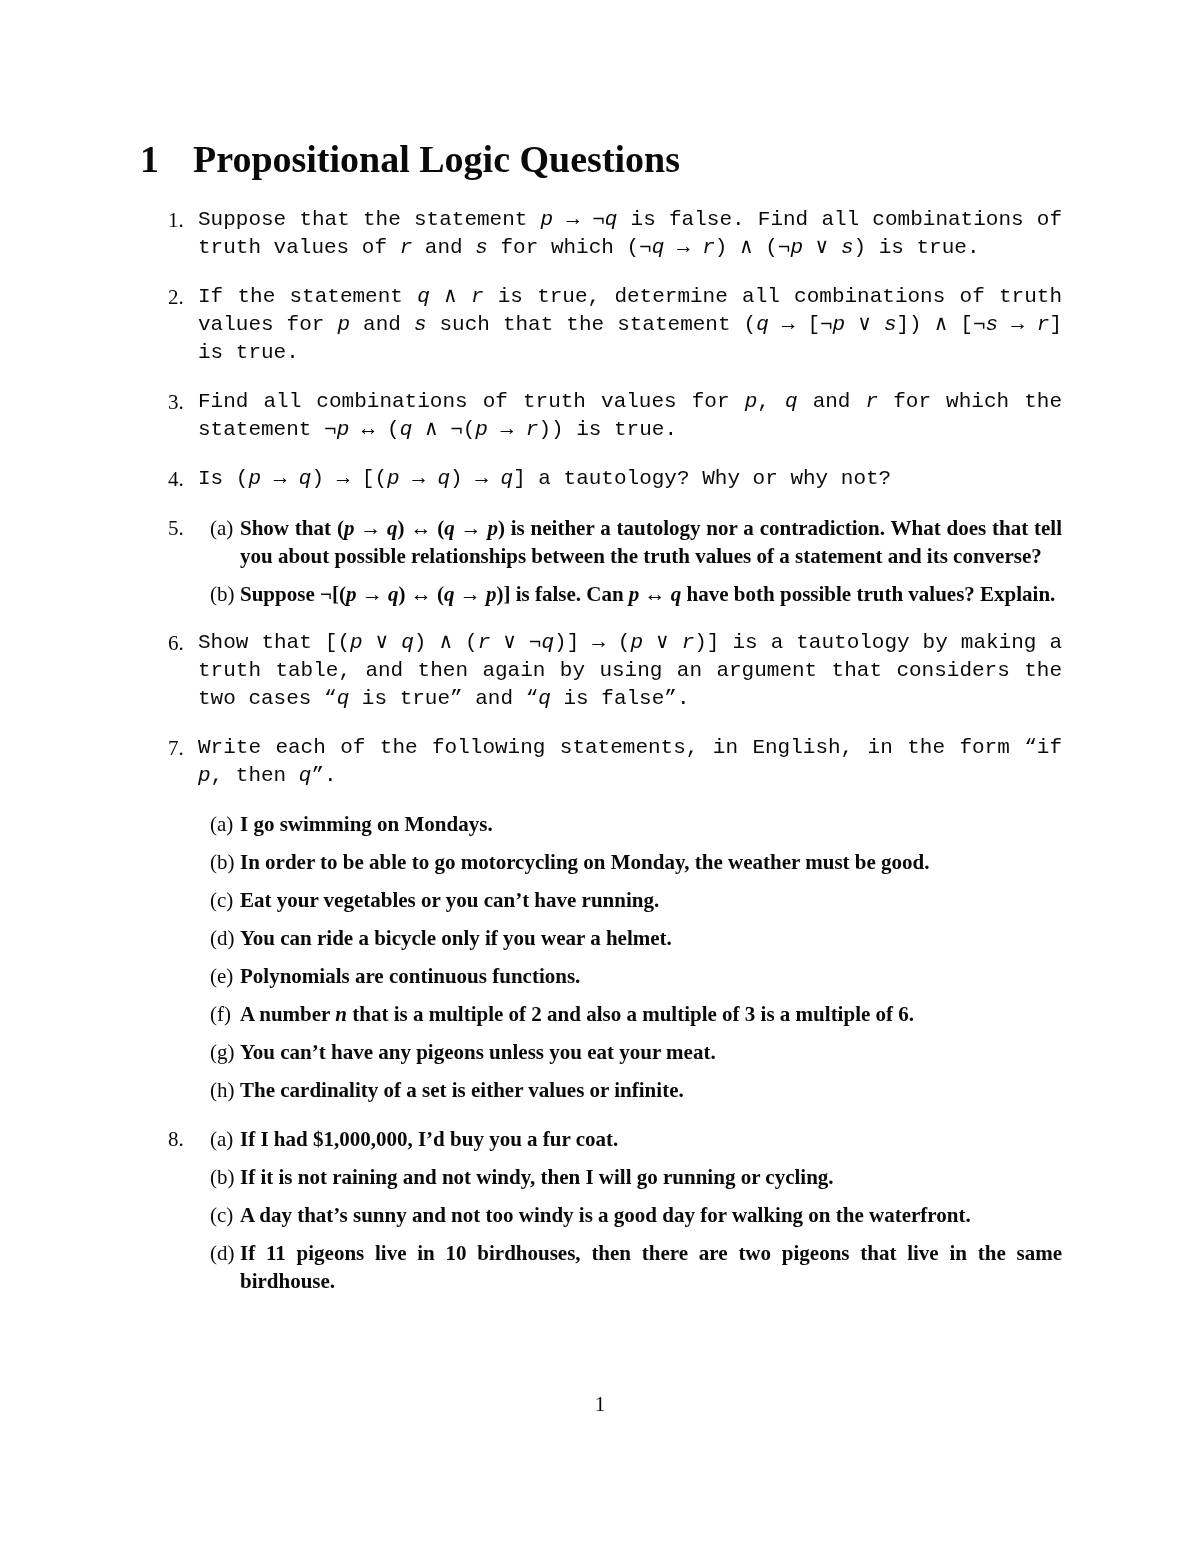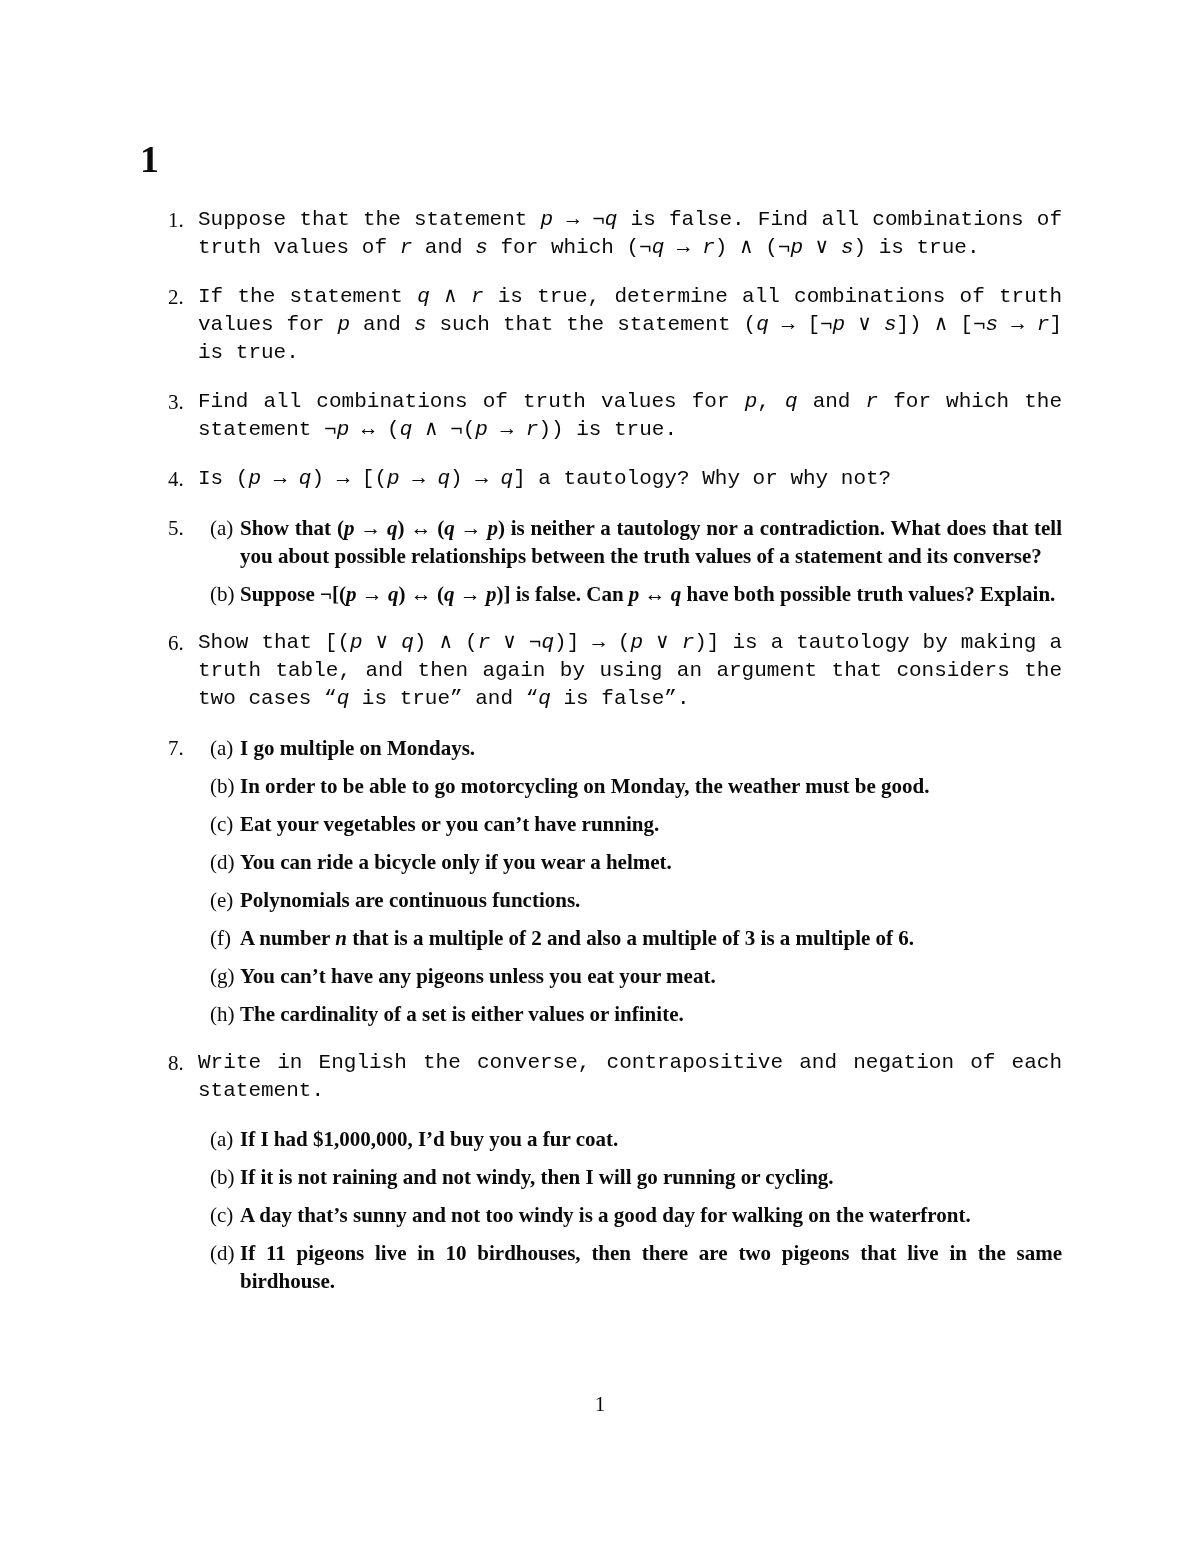--- a/index.html
+++ b/index.html
@@ -53,20 +53,21 @@
     text-align: center;
   }
 </style>
 </head>
 <body>
 
 <div class="page">
 
   <div class="section-heading">
     <span class="sec-num">1</span>
+    <span>Propositional Logic Questions</span>
   </div>
 
   <div class="questions">
       <div class="q">
         <span class="q-num">1.</span>
         <div class="q-body">
           <div class="q-text">Suppose that the statement <span class="math"><i>p</i> → ¬<i>q</i></span> is false. Find all combinations of truth values of <span class="math"><i>r</i></span> and <span class="math"><i>s</i></span> for which <span class="math">(¬<i>q</i> → <i>r</i>) ∧ (¬<i>p</i> ∨ <i>s</i>)</span> is true.</div>
         </div>
       </div>
       <div class="q">
@@ -104,24 +105,25 @@
       </div>
       <div class="q">
         <span class="q-num">6.</span>
         <div class="q-body">
           <div class="q-text">Show that <span class="math">[(<i>p</i> ∨ <i>q</i>) ∧ (<i>r</i> ∨ ¬<i>q</i>)] → (<i>p</i> ∨ <i>r</i>)]</span> is a tautology by making a truth table, and then again by using an argument that considers the two cases “<span class="math"><i>q</i></span> is true” and “<span class="math"><i>q</i></span> is false”.</div>
         </div>
       </div>
       <div class="q">
         <span class="q-num">7.</span>
         <div class="q-body">
+          <div class="q-text">Write each of the following statements, in English, in the form “if <span class="math"><i>p</i></span>, then <span class="math"><i>q</i></span>”.</div>
           <div class="sublist">
             <div class="sub">
               <span class="sub-label">(a)</span>
-              <div class="sub-text">I go multiple on Mondays.</div>
+              <div class="sub-text">I go swimming on Mondays.</div>
             </div>
             <div class="sub">
               <span class="sub-label">(b)</span>
               <div class="sub-text">In order to be able to go motorcycling on Monday, the weather must be good.</div>
             </div>
             <div class="sub">
               <span class="sub-label">(c)</span>
               <div class="sub-text">Eat your vegetables or you can’t have running.</div>
             </div>
             <div class="sub">
@@ -143,21 +145,20 @@
             <div class="sub">
               <span class="sub-label">(h)</span>
               <div class="sub-text">The cardinality of a set is either values or infinite.</div>
             </div>
           </div>
         </div>
       </div>
       <div class="q">
         <span class="q-num">8.</span>
         <div class="q-body">
-          <div class="q-text">Write in English the converse, contrapositive and negation of each statement.</div>
           <div class="sublist">
             <div class="sub">
               <span class="sub-label">(a)</span>
               <div class="sub-text">If I had $1,000,000, I’d buy you a fur coat.</div>
             </div>
             <div class="sub">
               <span class="sub-label">(b)</span>
               <div class="sub-text">If it is not raining and not windy, then I will go running or cycling.</div>
             </div>
             <div class="sub">

